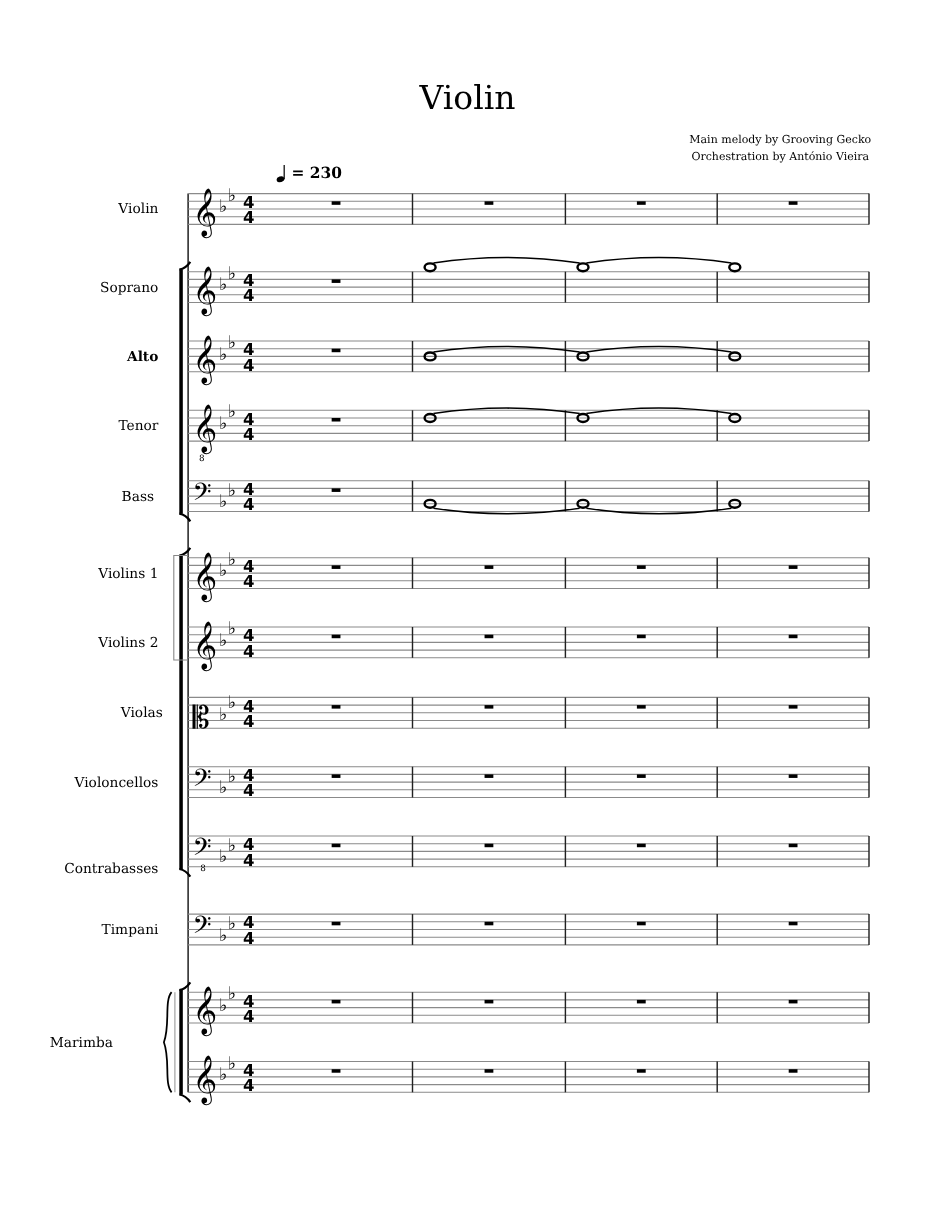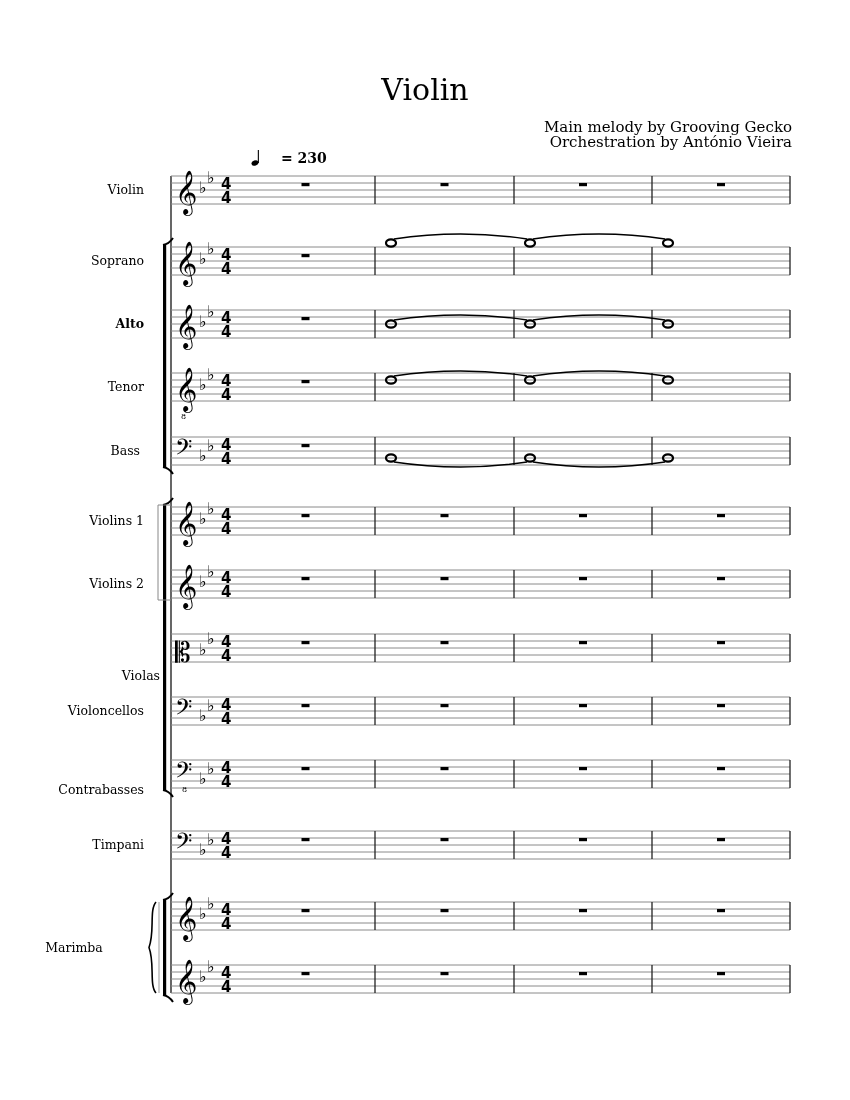--- a/index.html
+++ b/index.html
@@ -1,23 +1,23 @@
 <!DOCTYPE html>
 <html><head>
 <meta charset="utf-8">
 <style>
   html, body { margin: 0; padding: 0; background: #ffffff; }
   body { width: 850px; height: 1100px; position: relative; overflow: hidden;
          font-family: "DejaVu Serif", "Liberation Serif", serif; color: #000; }
   .title { position: absolute; left: 0; width: 850px; top: 72px; text-align: center;
            font-size: 30px; font-family: "DejaVu Serif", serif; font-weight: normal; }
-  .credits { position: absolute; right: 58px; top: 120px; text-align: right;
-             font-size: 15px; line-height: 15px; font-family: "DejaVu Serif", serif; }
+  .credits { position: absolute; right: 58px; top: 120px; text-align: center;
+             font-size: 10px; line-height: 15px; font-family: "DejaVu Serif", serif; }
   .tempo { position: absolute; left: 251px; top: 150px; font-size: 14px; font-weight: bold;
-           font-family: "DejaVu Serif", serif; display: flex; align-items: flex-start; gap: 20px; }
+           font-family: "DejaVu Serif", serif; display: flex; align-items: flex-start; gap: 4px; }
   .tempo svg { display: block; }
   .label { position: absolute; font-size: 12.5px; text-align: right; width: 140px;
            font-family: "DejaVu Serif", serif; }
   svg#score { position: absolute; left: 0; top: 0; }
 </style>
 </head>
 <body>
 
 <div class="title">Violin</div>
 <div class="credits">
@@ -33,21 +33,21 @@
 </div>
 
 <div id="labels">
     <div class="label" style="left: 4px; top: 182px;">Violin</div>
     <div class="label" style="left: 4px; top: 253px;">Soprano</div>
     <div class="label" style="left: 4px; top: 316px; font-weight: bold;">Alto</div>
     <div class="label" style="left: 4px; top: 379px;">Tenor</div>
     <div class="label" style="left: 0; top: 443px;">Bass</div>
     <div class="label" style="left: 4px; top: 513px;">Violins 1</div>
     <div class="label" style="left: 4px; top: 576px;">Violins 2</div>
-    <div class="label" style="left: 20px; top: 640px; margin-top: 28px;">Violas</div>
+    <div class="label" style="left: 8px; top: 640px;">Violas</div>
     <div class="label" style="left: 4px; top: 703px;">Violoncellos</div>
     <div class="label" style="left: 4px; top: 766px; margin-top: 16px;">Contrabasses</div>
     <div class="label" style="left: 4px; top: 837px;">Timpani</div>
     <div class="label" style="left: 4px; top: 939.5px; text-align: center;">Marimba</div>
   </div>
 
 <svg id="score" width="850" height="1100" viewBox="0 0 850 1100">
     <line x1="171" y1="176" x2="171" y2="993" stroke="#000" stroke-width="1.2"></line>
     <g>
       <line x1="171" y1="176" x2="790" y2="176" stroke="#8a8a8a" stroke-width="1"></line>

